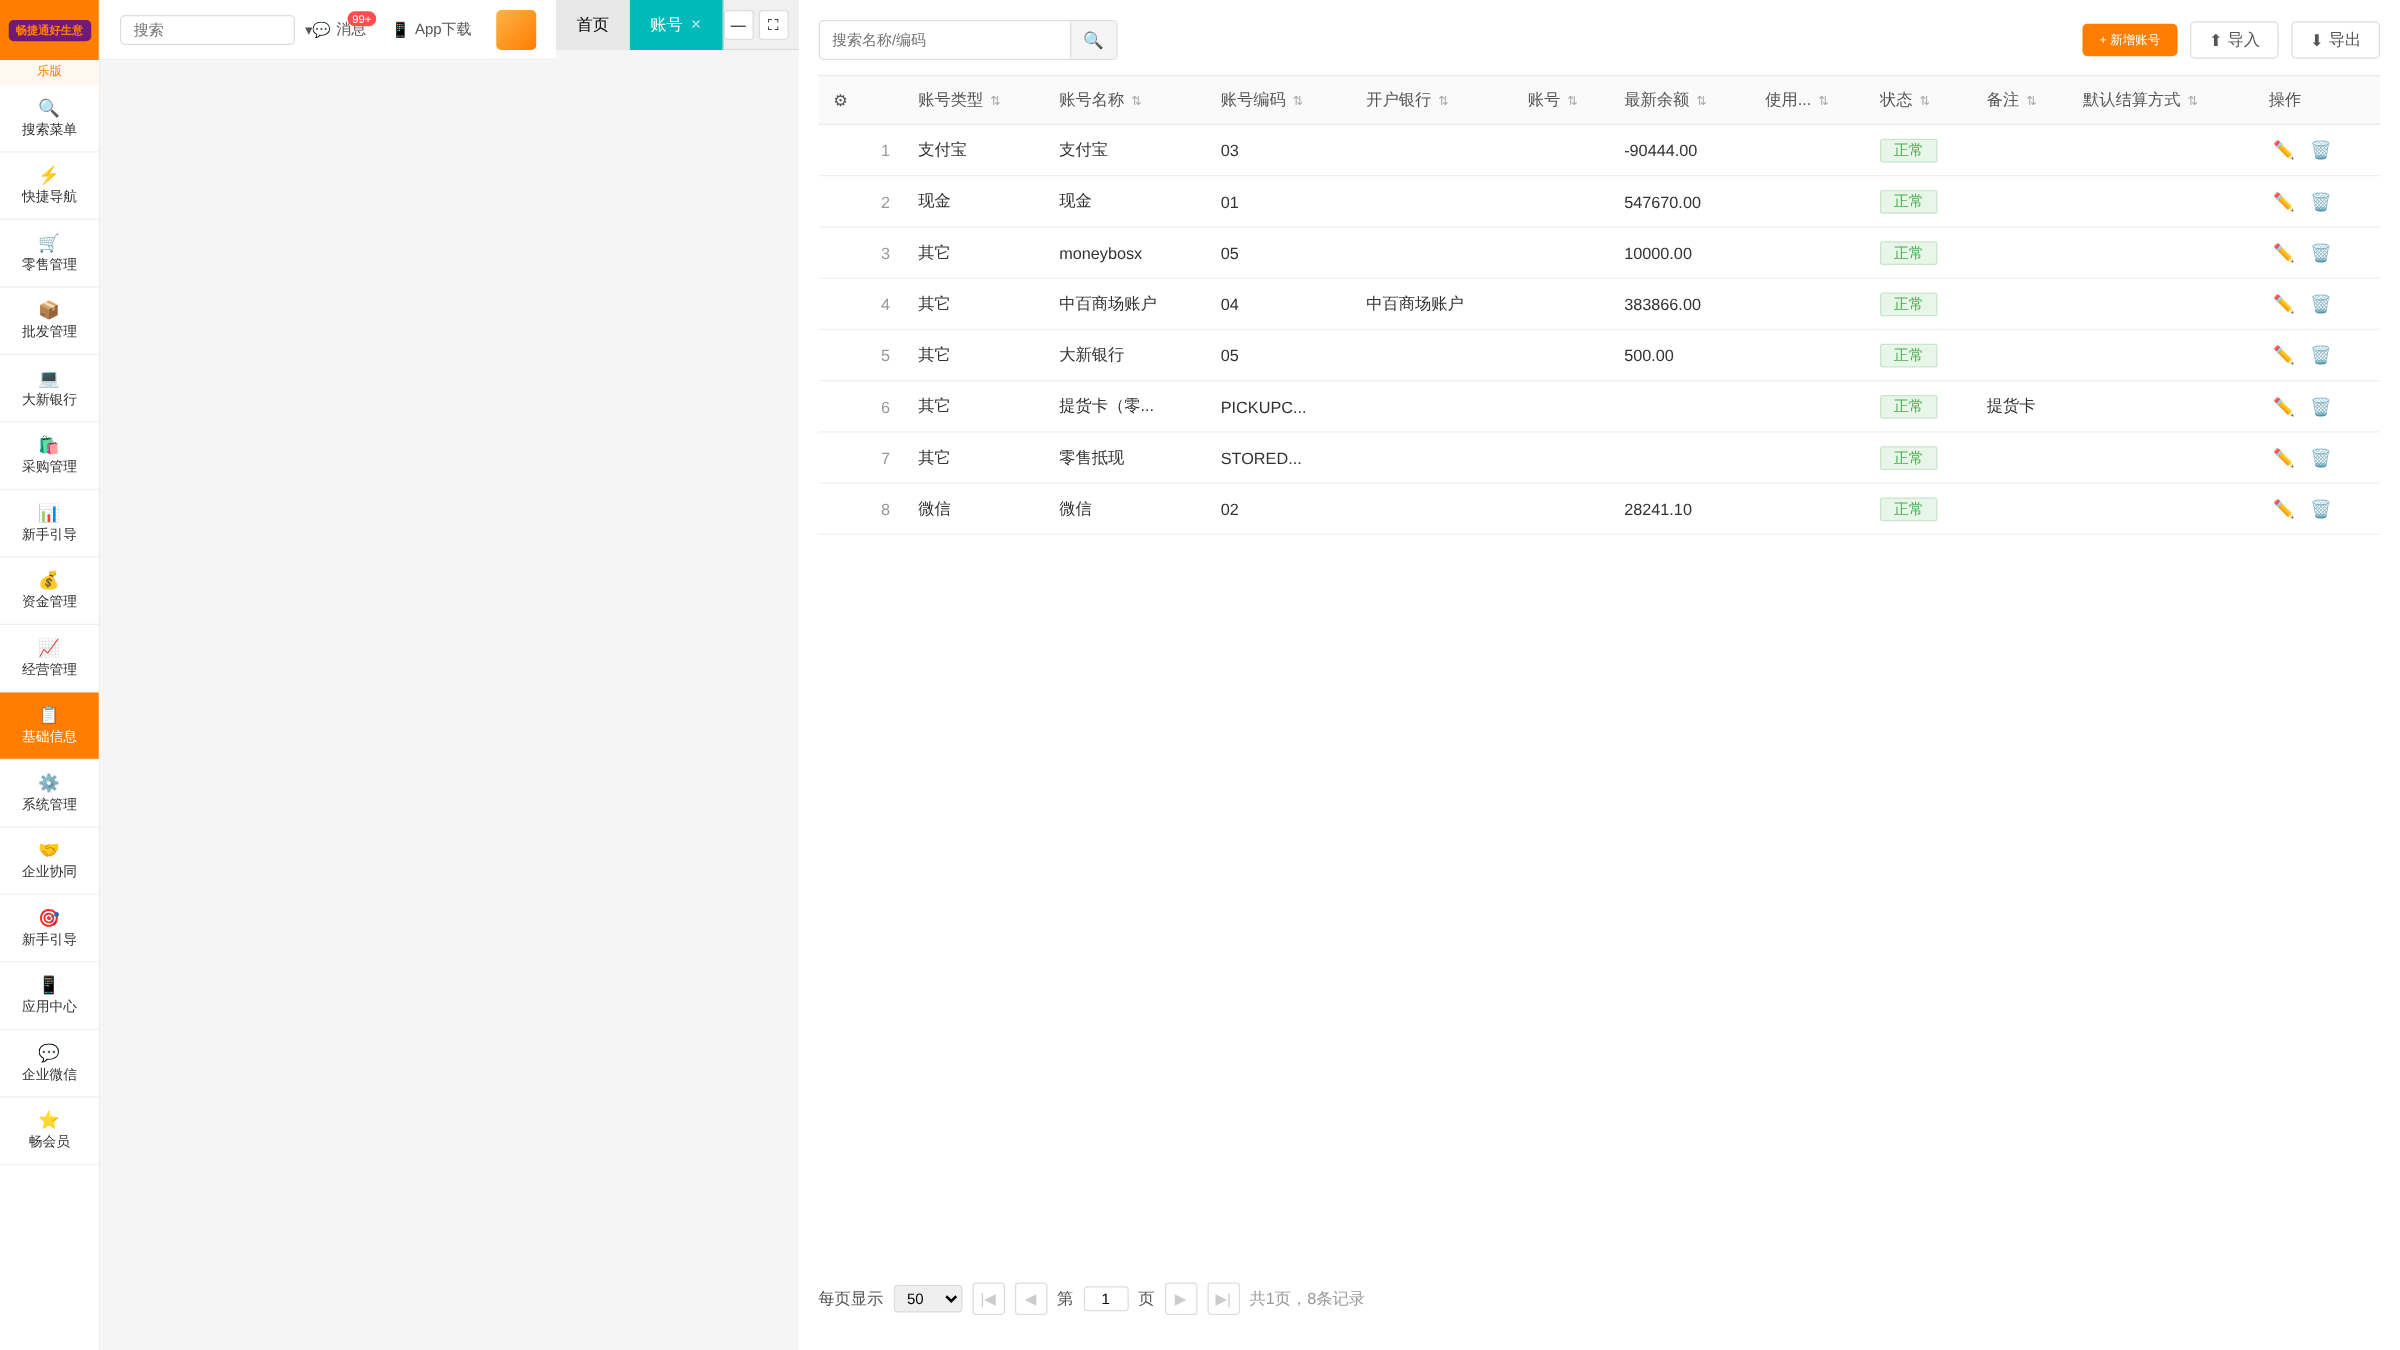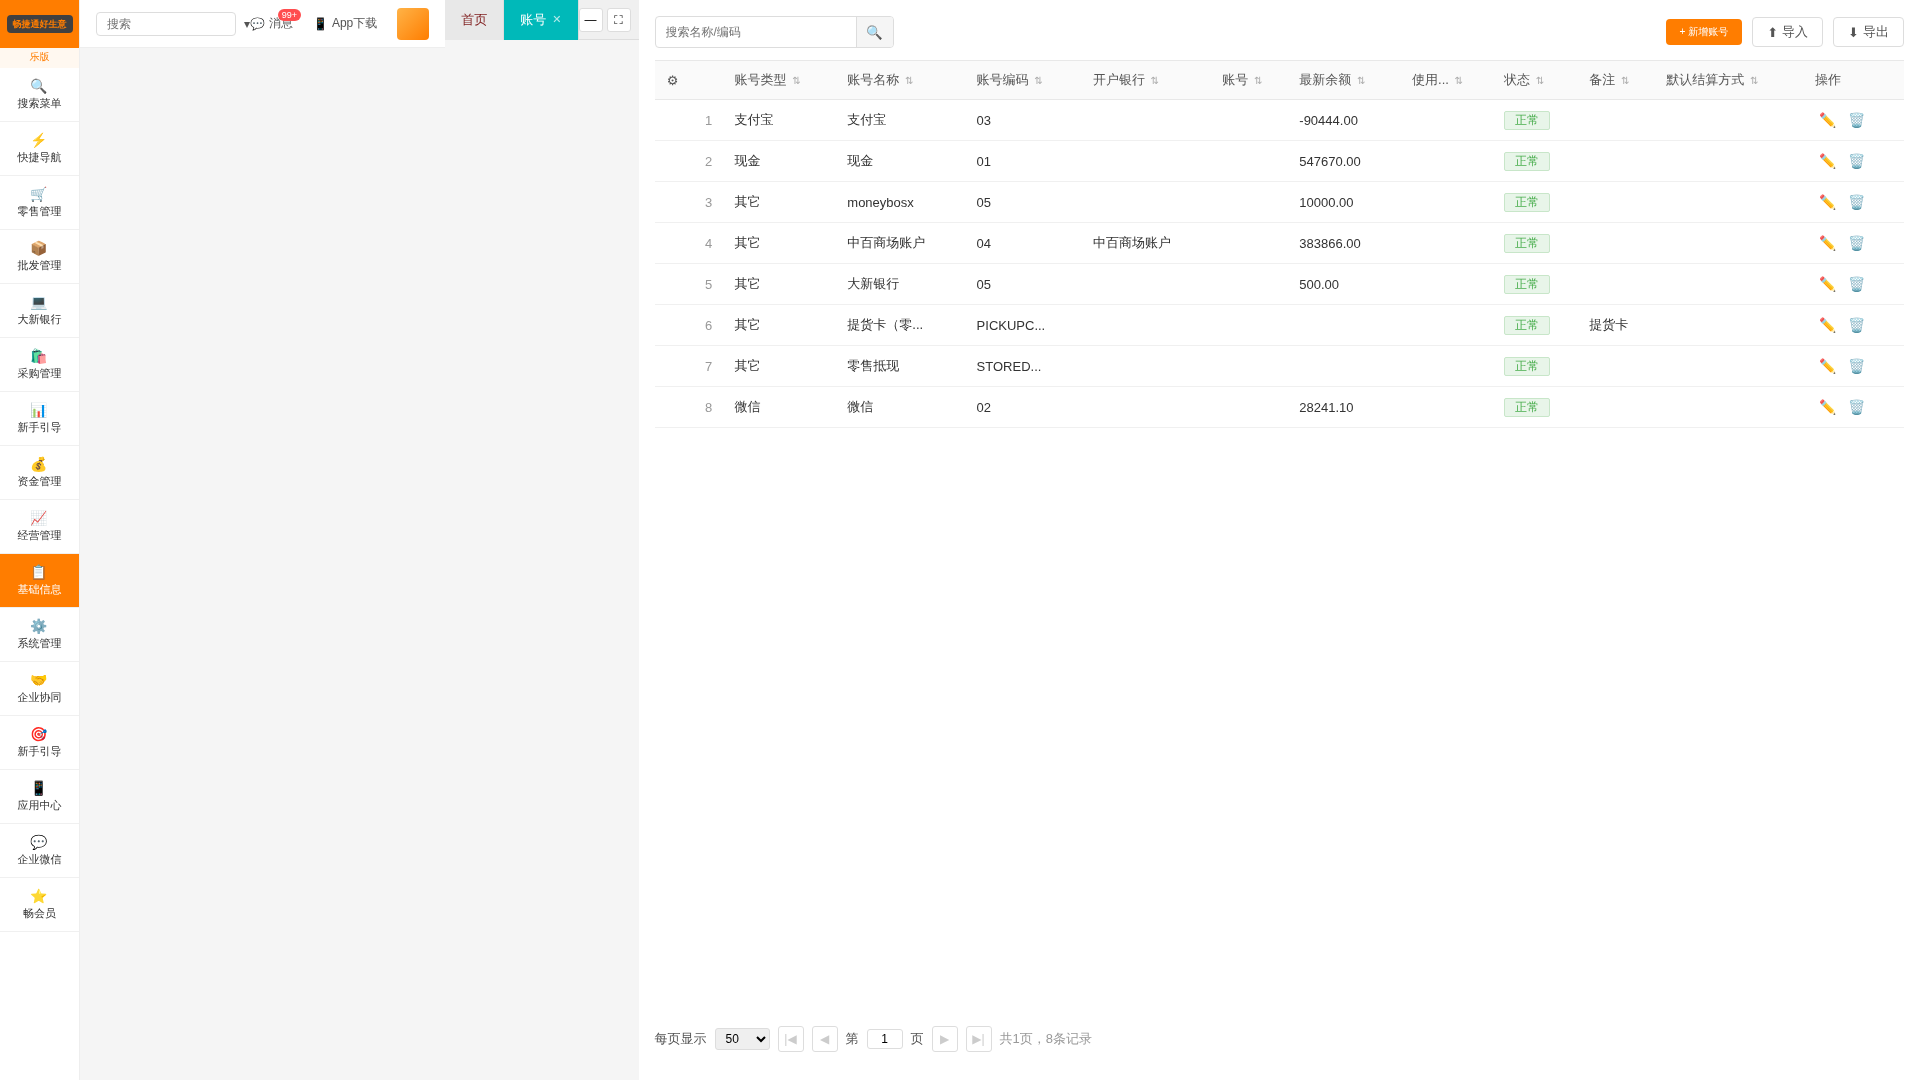--- a/index.html
+++ b/index.html
@@ -17,21 +17,21 @@
     }
     .sidebar-logo {
       height: 48px;
       background: #ff7d00;
       display: flex;
       align-items: center;
       justify-content: center;
       padding: 4px;
     }
     .logo-box {
-      background: #404040;
+      background: #701a75;
       border-radius: 4px;
       padding: 2px 6px;
       font-size: 11px;
       color: #ff7d00;
       font-weight: bold;
     }
     .sidebar-brand {
       font-size: 10px;
       color: #ff7d00;
       text-align: center;
@@ -144,21 +144,21 @@
     }
     .tab {
       height: 40px;
       display: flex;
       align-items: center;
       padding: 0 16px;
       font-size: 13px;
       cursor: pointer;
       border-right: 1px solid #ddd;
       background: #e8e8e8;
-      color: #7f1d1d;
+      color: #000000;
       gap: 6px;
     }
     .tab.active {
       background: #00b9b9;
       color: #fff;
     }
     .tab-close {
       font-size: 11px;
       cursor: pointer;
       opacity: 0.7;

